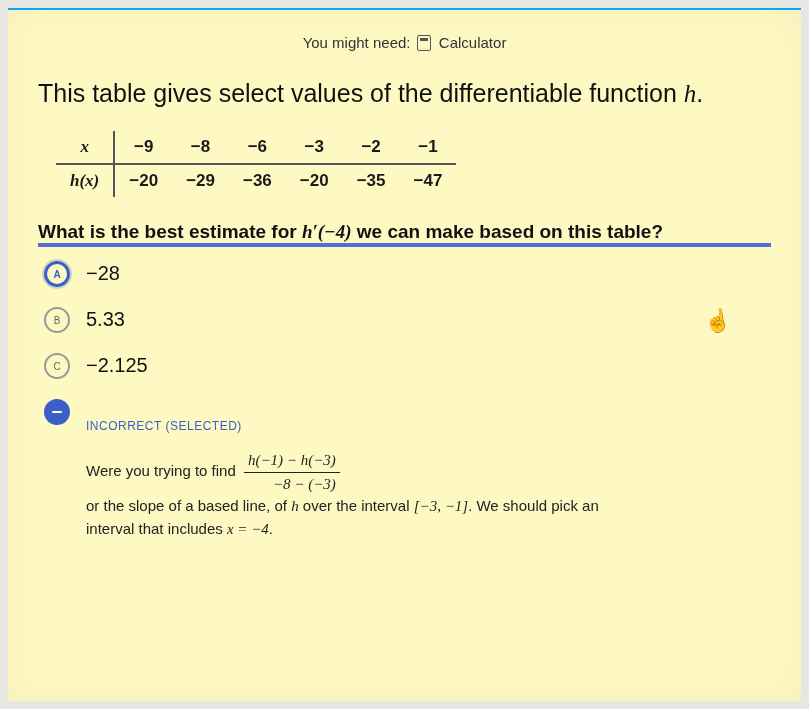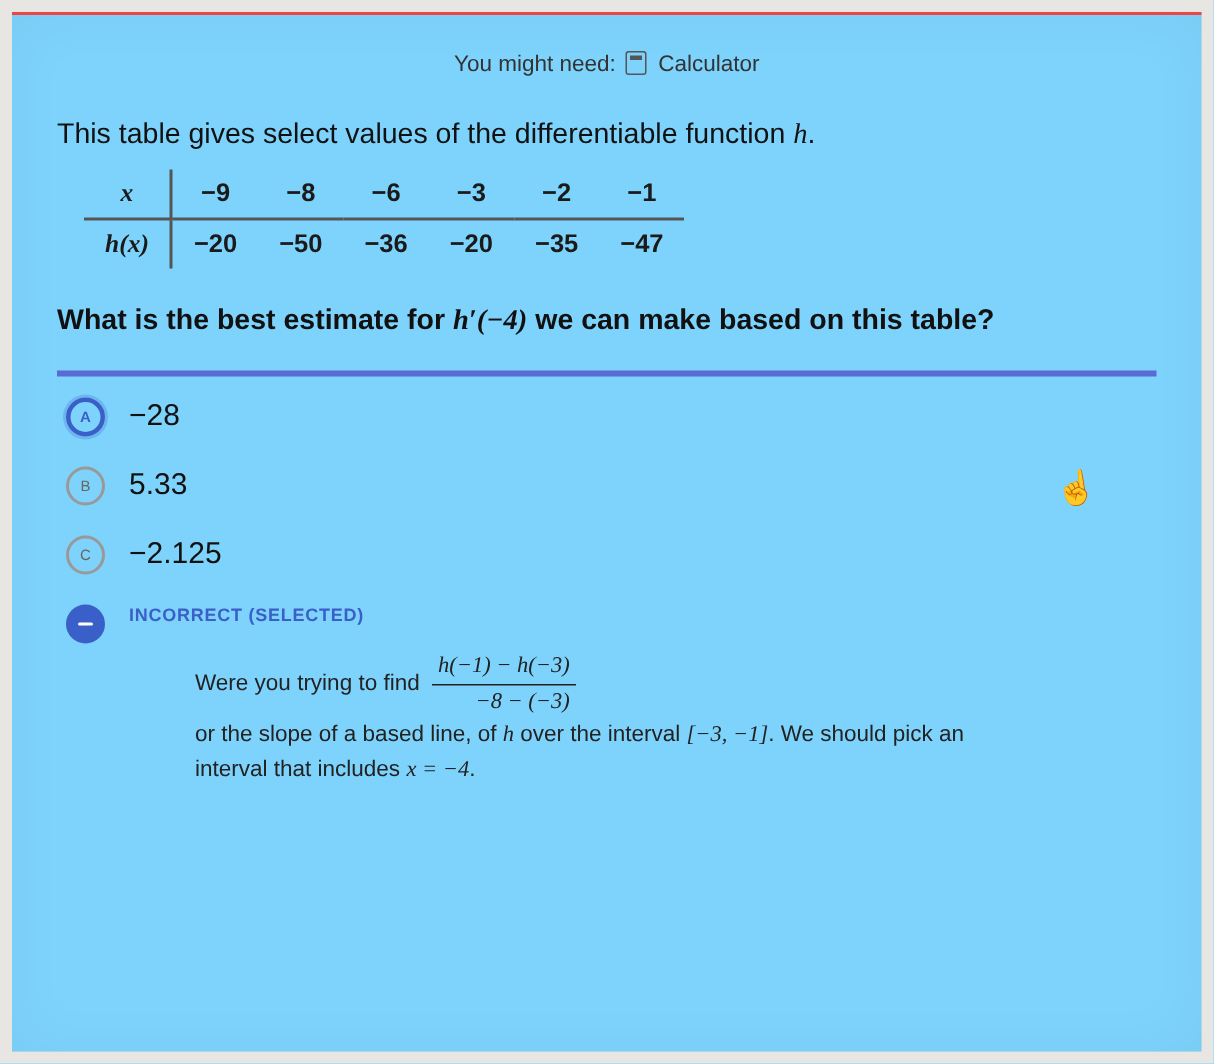--- a/index.html
+++ b/index.html
@@ -6,23 +6,23 @@
 body {
   font-family: -apple-system, BlinkMacSystemFont, "Segoe UI", Arial, sans-serif;
   background: #e8e6e3;
   width: 809px;
   height: 709px;
   overflow: hidden;
   position: relative;
   color: #1a1a1a;
 }
 .page {
-  background: #7dd3fc;
+  background: #fef9c3;
   padding: 18px 30px 30px 30px;
-  border-top: 2px solid #ef4444;
+  border-top: 2px solid #0ea5e9;
   margin: 8px;
   min-height: 693px;
   box-shadow: inset 0 0 40px rgba(0,0,0,0.04);
 }
 .hint-row {
   text-align: center;
   font-size: 15px;
   color: #333;
   margin-bottom: 28px;
   margin-top: 6px;
@@ -39,23 +39,23 @@
 }
 .hint-row .calc-icon::before {
   content: "";
   position: absolute;
   top: 2px; left: 2px; right: 2px;
   height: 3px;
   background: #555;
 }
 .hint-row .calc-link { color: #333; }
 .prompt {
-  font-size: 19px;
+  font-size: 25px;
   color: #111;
-  margin-bottom: 12px;
+  margin-bottom: 23px;
 }
 .prompt .func { font-family: "Times New Roman", serif; font-style: italic; }
 table.data {
   border-collapse: collapse;
   margin: 0 0 24px 18px;
   font-size: 17px;
 }
 table.data td {
   padding: 6px 14px;
   text-align: center;
@@ -65,21 +65,21 @@
 table.data td.hdr {
   font-family: "Times New Roman", serif;
   font-style: italic;
   font-weight: 600;
   border-right: 2px solid #555;
 }
 .question {
   font-size: 19px;
   font-weight: 600;
   color: #111;
-  margin-bottom: 22px;
+  margin-bottom: 0;
 }
 .question .math { font-family: "Times New Roman", serif; font-style: italic; font-weight: 600;}
 .choose {
   font-size: 14px;
   font-weight: 600;
   color: #222;
   margin-bottom: 10px;
 }
 .answers {
   border-top: 4px solid #5a6bd6;
@@ -121,30 +121,30 @@
   font-size: 20px;
   font-family: Liberation Sans, sans-serif;
   color: #111;
   padding-top: 1px;
 }
 .incorrect-block { flex: 1; }
 .incorrect-label {
   font-size: 12px;
   letter-spacing: .5px;
   color: #3b5fc9;
-  font-weight: 700;
+  font-weight: 400;
   margin-bottom: 4px;
+  margin-top: 20px;
 }
 .explain {
   font-size: 15px;
   color: #222;
   margin-top: 16px;
   line-height: 1.5;
   font-family: -apple-system, BlinkMacSystemFont, "Segoe UI", Arial, sans-serif;
-  margin-left: 44px;
 }
 .explain .math { font-family: "Times New Roman", serif; font-style: italic; }
 .frac {
   display: inline-block;
   vertical-align: middle;
   text-align: right;
   font-family: "Times New Roman", serif;
   font-style: italic;
   margin: 0 4px;
 }
@@ -181,21 +181,21 @@
       <td>−9</td>
       <td>−8</td>
       <td>−6</td>
       <td>−3</td>
       <td>−2</td>
       <td>−1</td>
     </tr>
     <tr>
       <td class="hdr">h(x)</td>
       <td>−20</td>
-      <td>−50</td>
+      <td>−29</td>
       <td>−36</td>
       <td>−20</td>
       <td>−35</td>
       <td>−47</td>
     </tr>
   </tbody>
     </table>
 
   <p class="question">
     <span>What is the best estimate for </span><span class="math">h′(−4)</span><span> we can make based on this table?</span>

